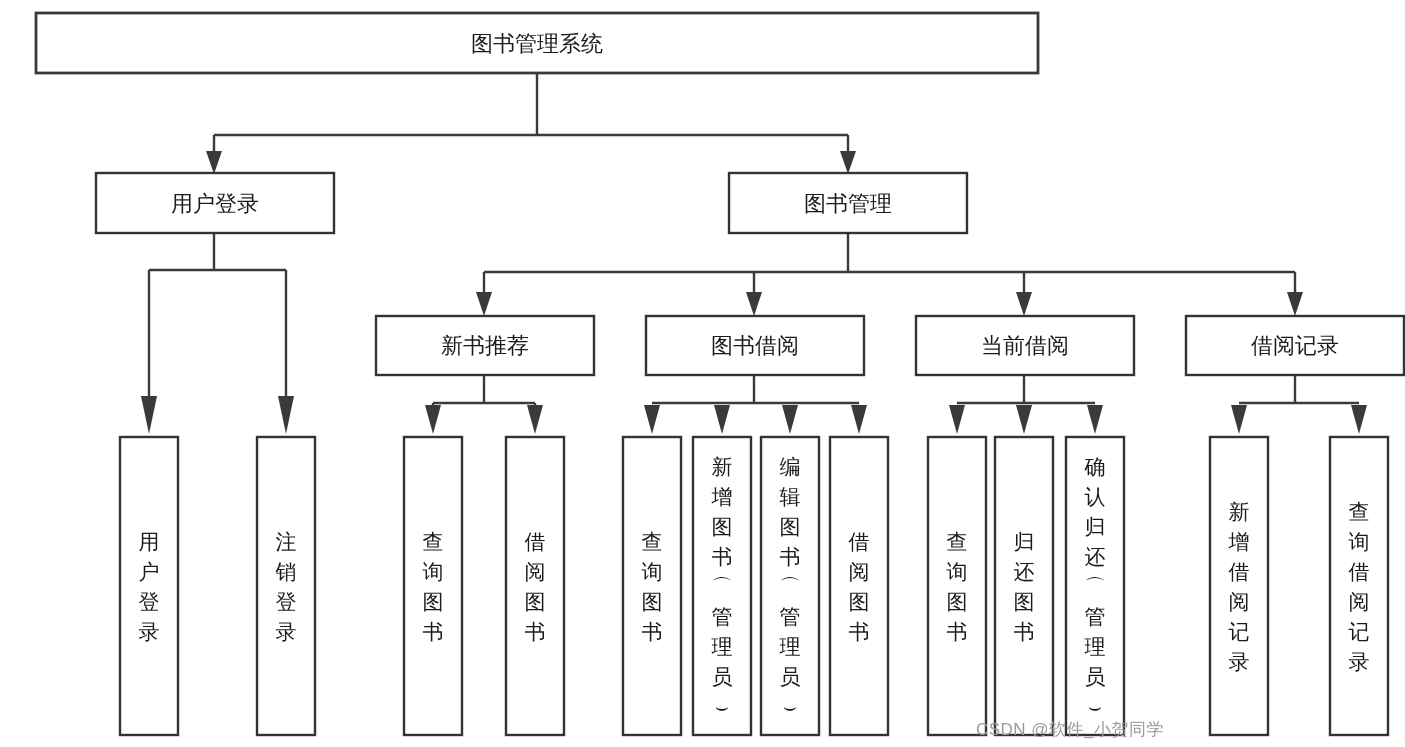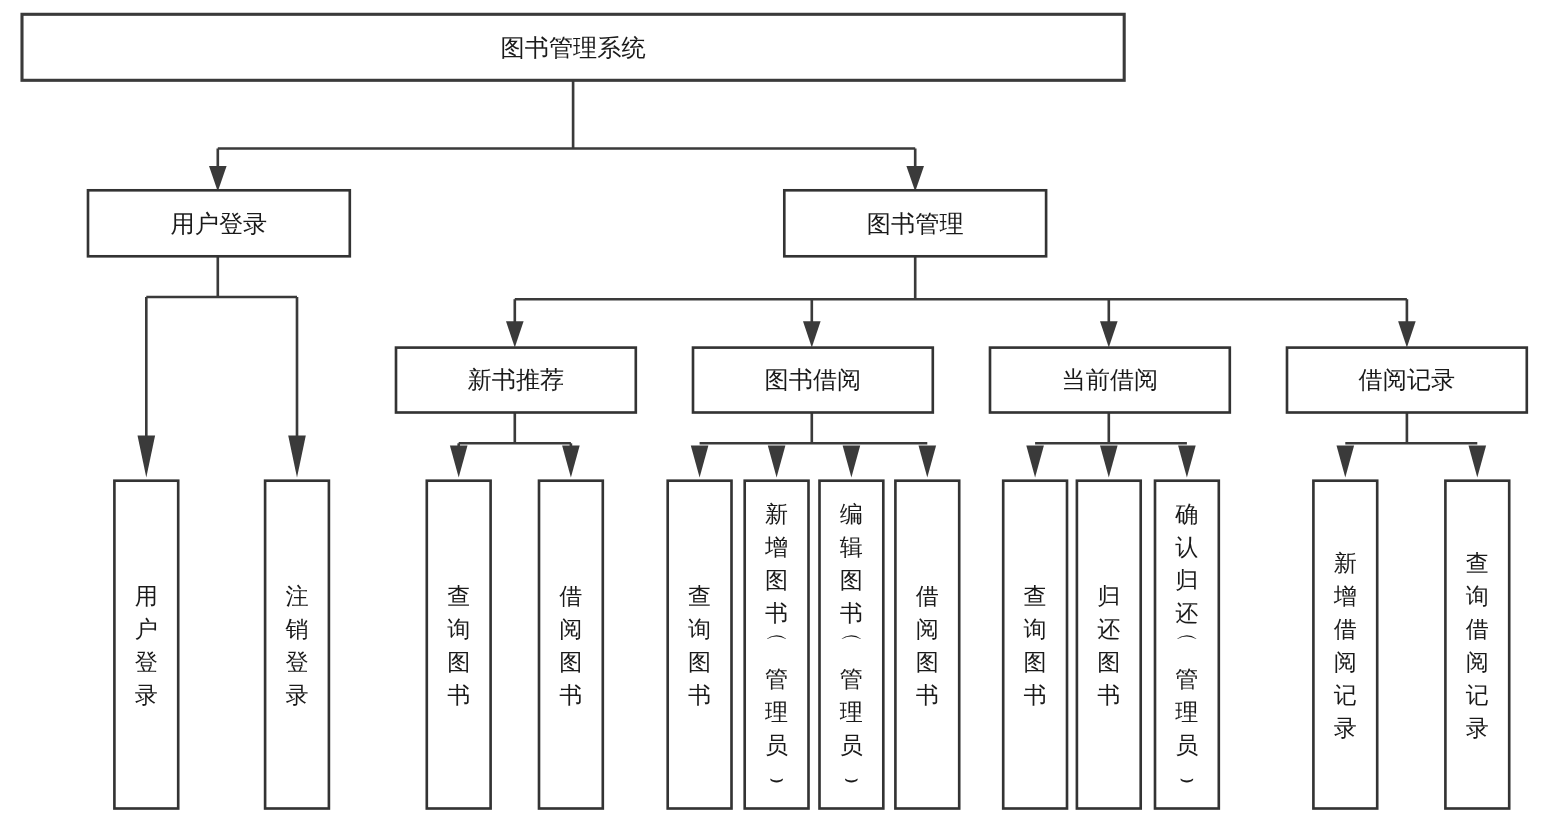--- a/index.html
+++ b/index.html
@@ -9,21 +9,21 @@
   }
   body {
     width: 1405px;
     height: 747px;
     font-family: "Liberation Sans", "DejaVu Sans", sans-serif;
     overflow: hidden;
     position: relative;
   }
   #diagram-root {
     position: absolute;
-    left: 0;
+    left: 16px;
     top: 0;
     width: 1162px;
     height: 747px;
   }
   svg.tree {
     display: block;
     width: 1405px;
     height: 747px;
   }
   .node-box {
@@ -218,13 +218,14 @@
       <rect class="node-box" x="1194" y="437" width="58" height="298"></rect>
       <text class="node-label-v" x="1223" y="0"><tspan x="1223" y="519.4">新</tspan><tspan x="1223" y="549.4">增</tspan><tspan x="1223" y="579.4">借</tspan><tspan x="1223" y="609.4">阅</tspan><tspan x="1223" y="639.4">记</tspan><tspan x="1223" y="669.4">录</tspan></text>
     </g>
     <g>
       <rect class="node-box" x="1314" y="437" width="58" height="298"></rect>
       <text class="node-label-v" x="1343" y="0"><tspan x="1343" y="519.4">查</tspan><tspan x="1343" y="549.4">询</tspan><tspan x="1343" y="579.4">借</tspan><tspan x="1343" y="609.4">阅</tspan><tspan x="1343" y="639.4">记</tspan><tspan x="1343" y="669.4">录</tspan></text>
     </g>
 
   </svg>
 
+  <div class="watermark">CSDN @软件_小贺同学</div>
 </div>
 
 </body></html>

